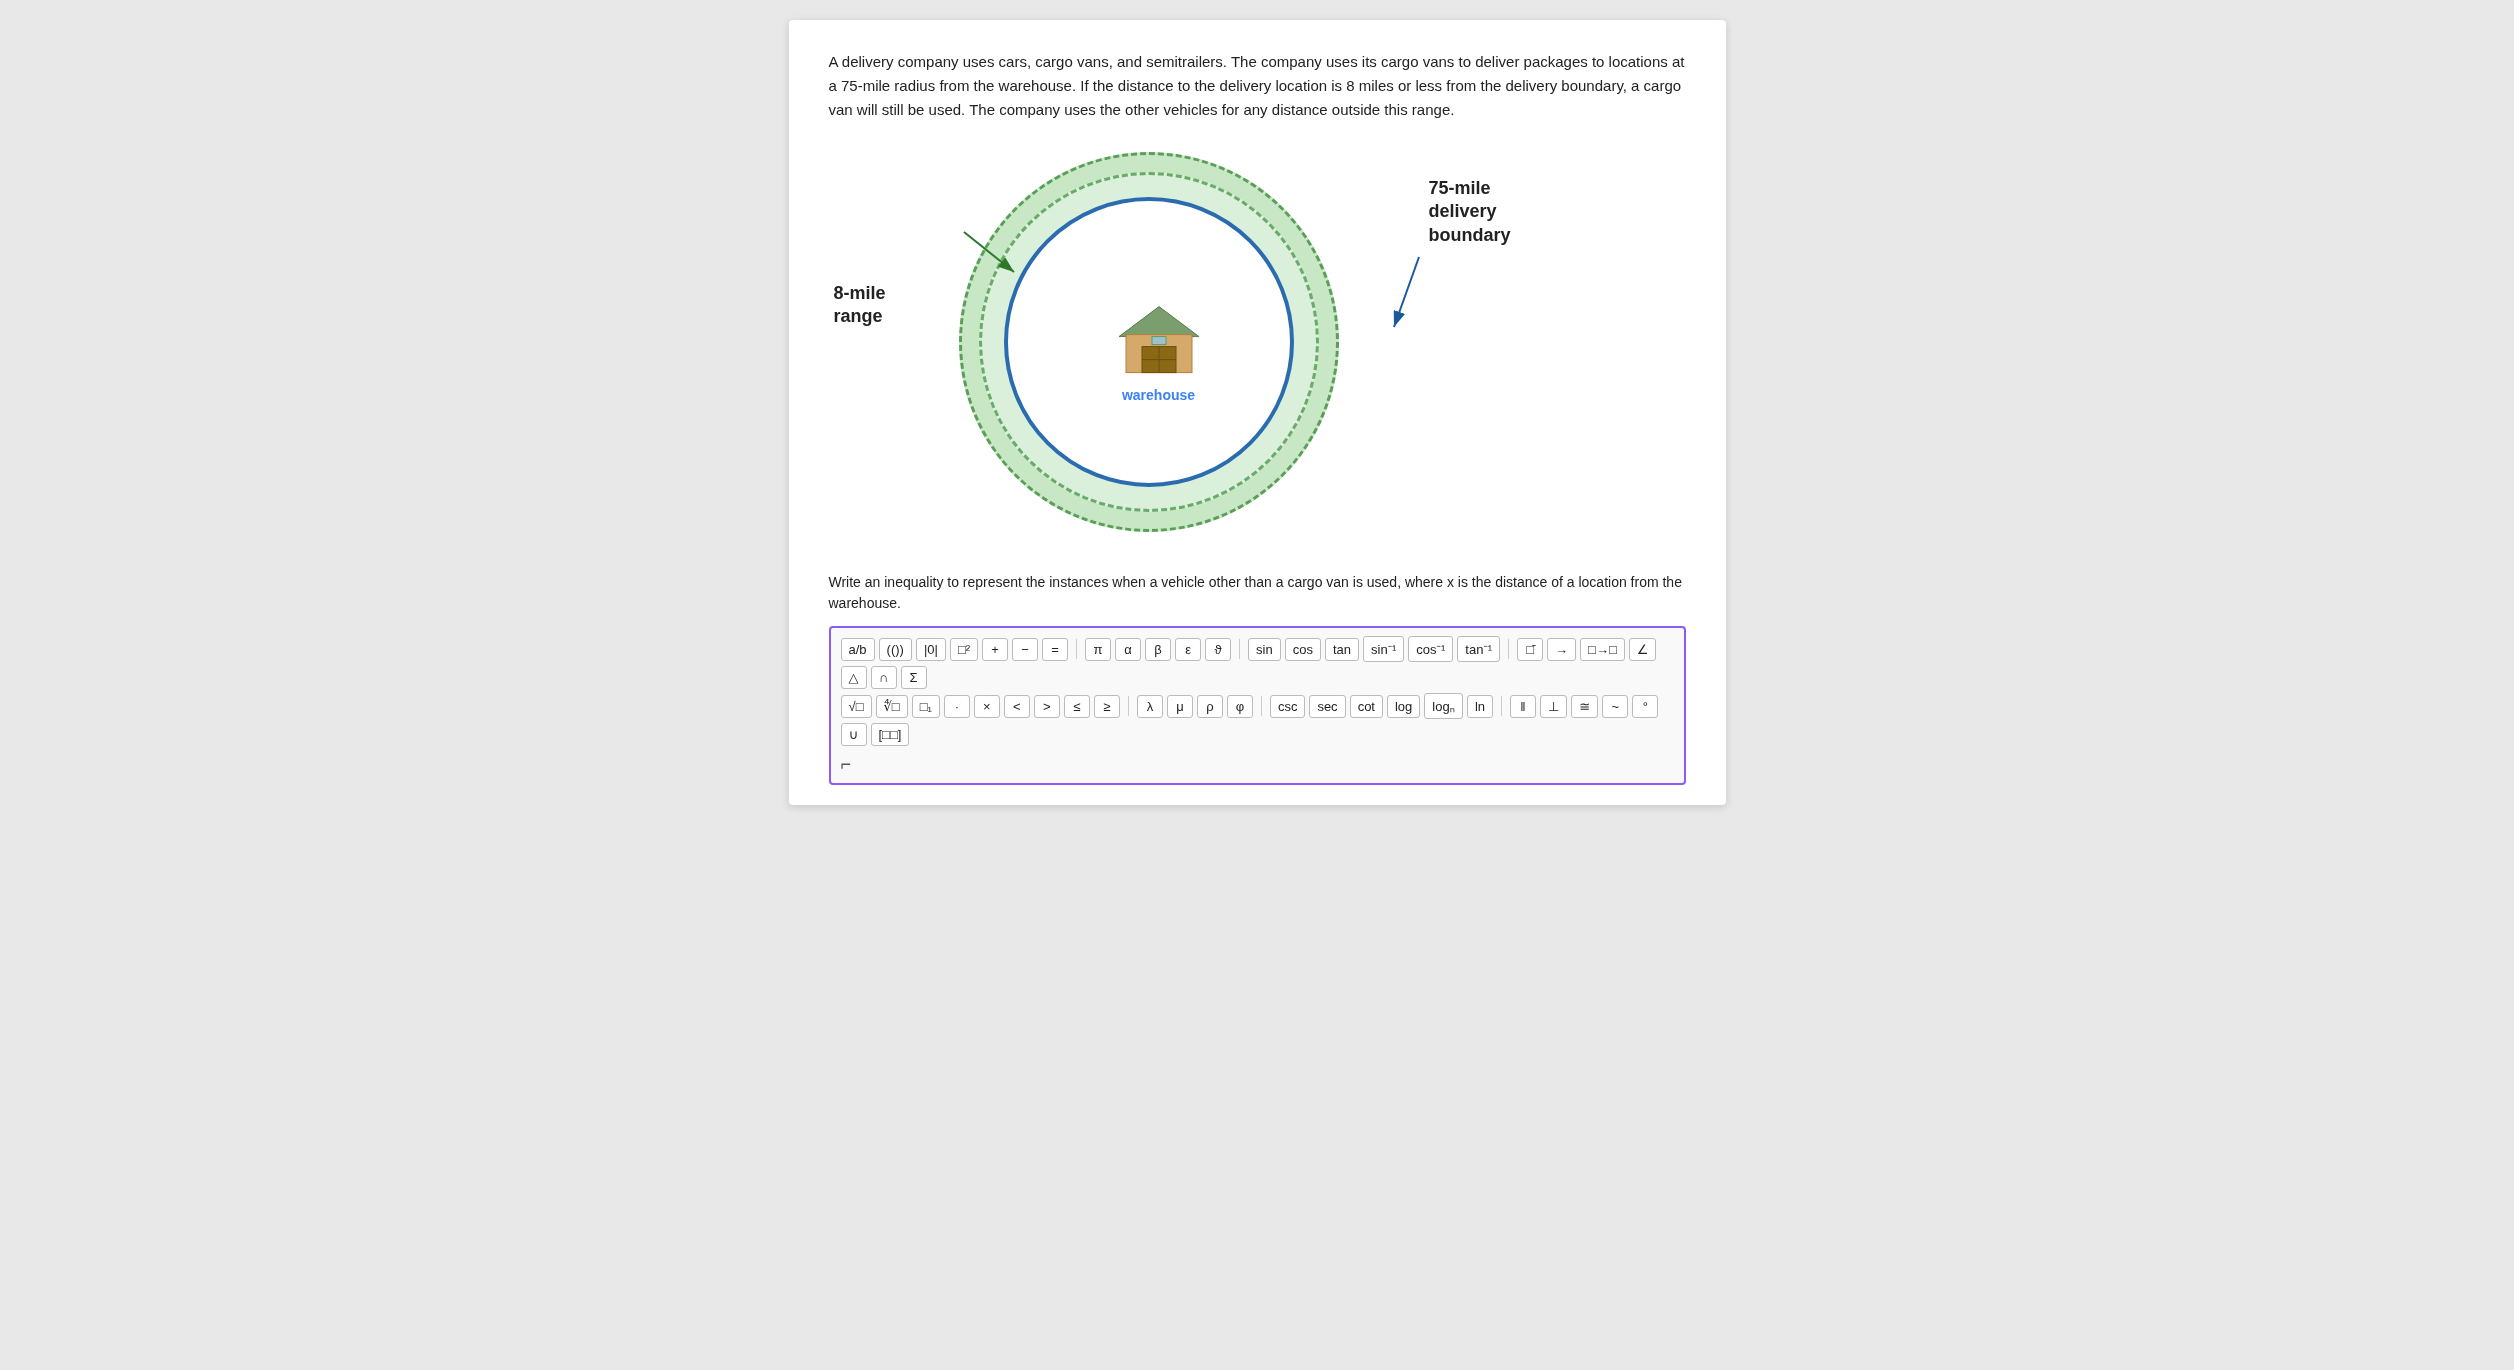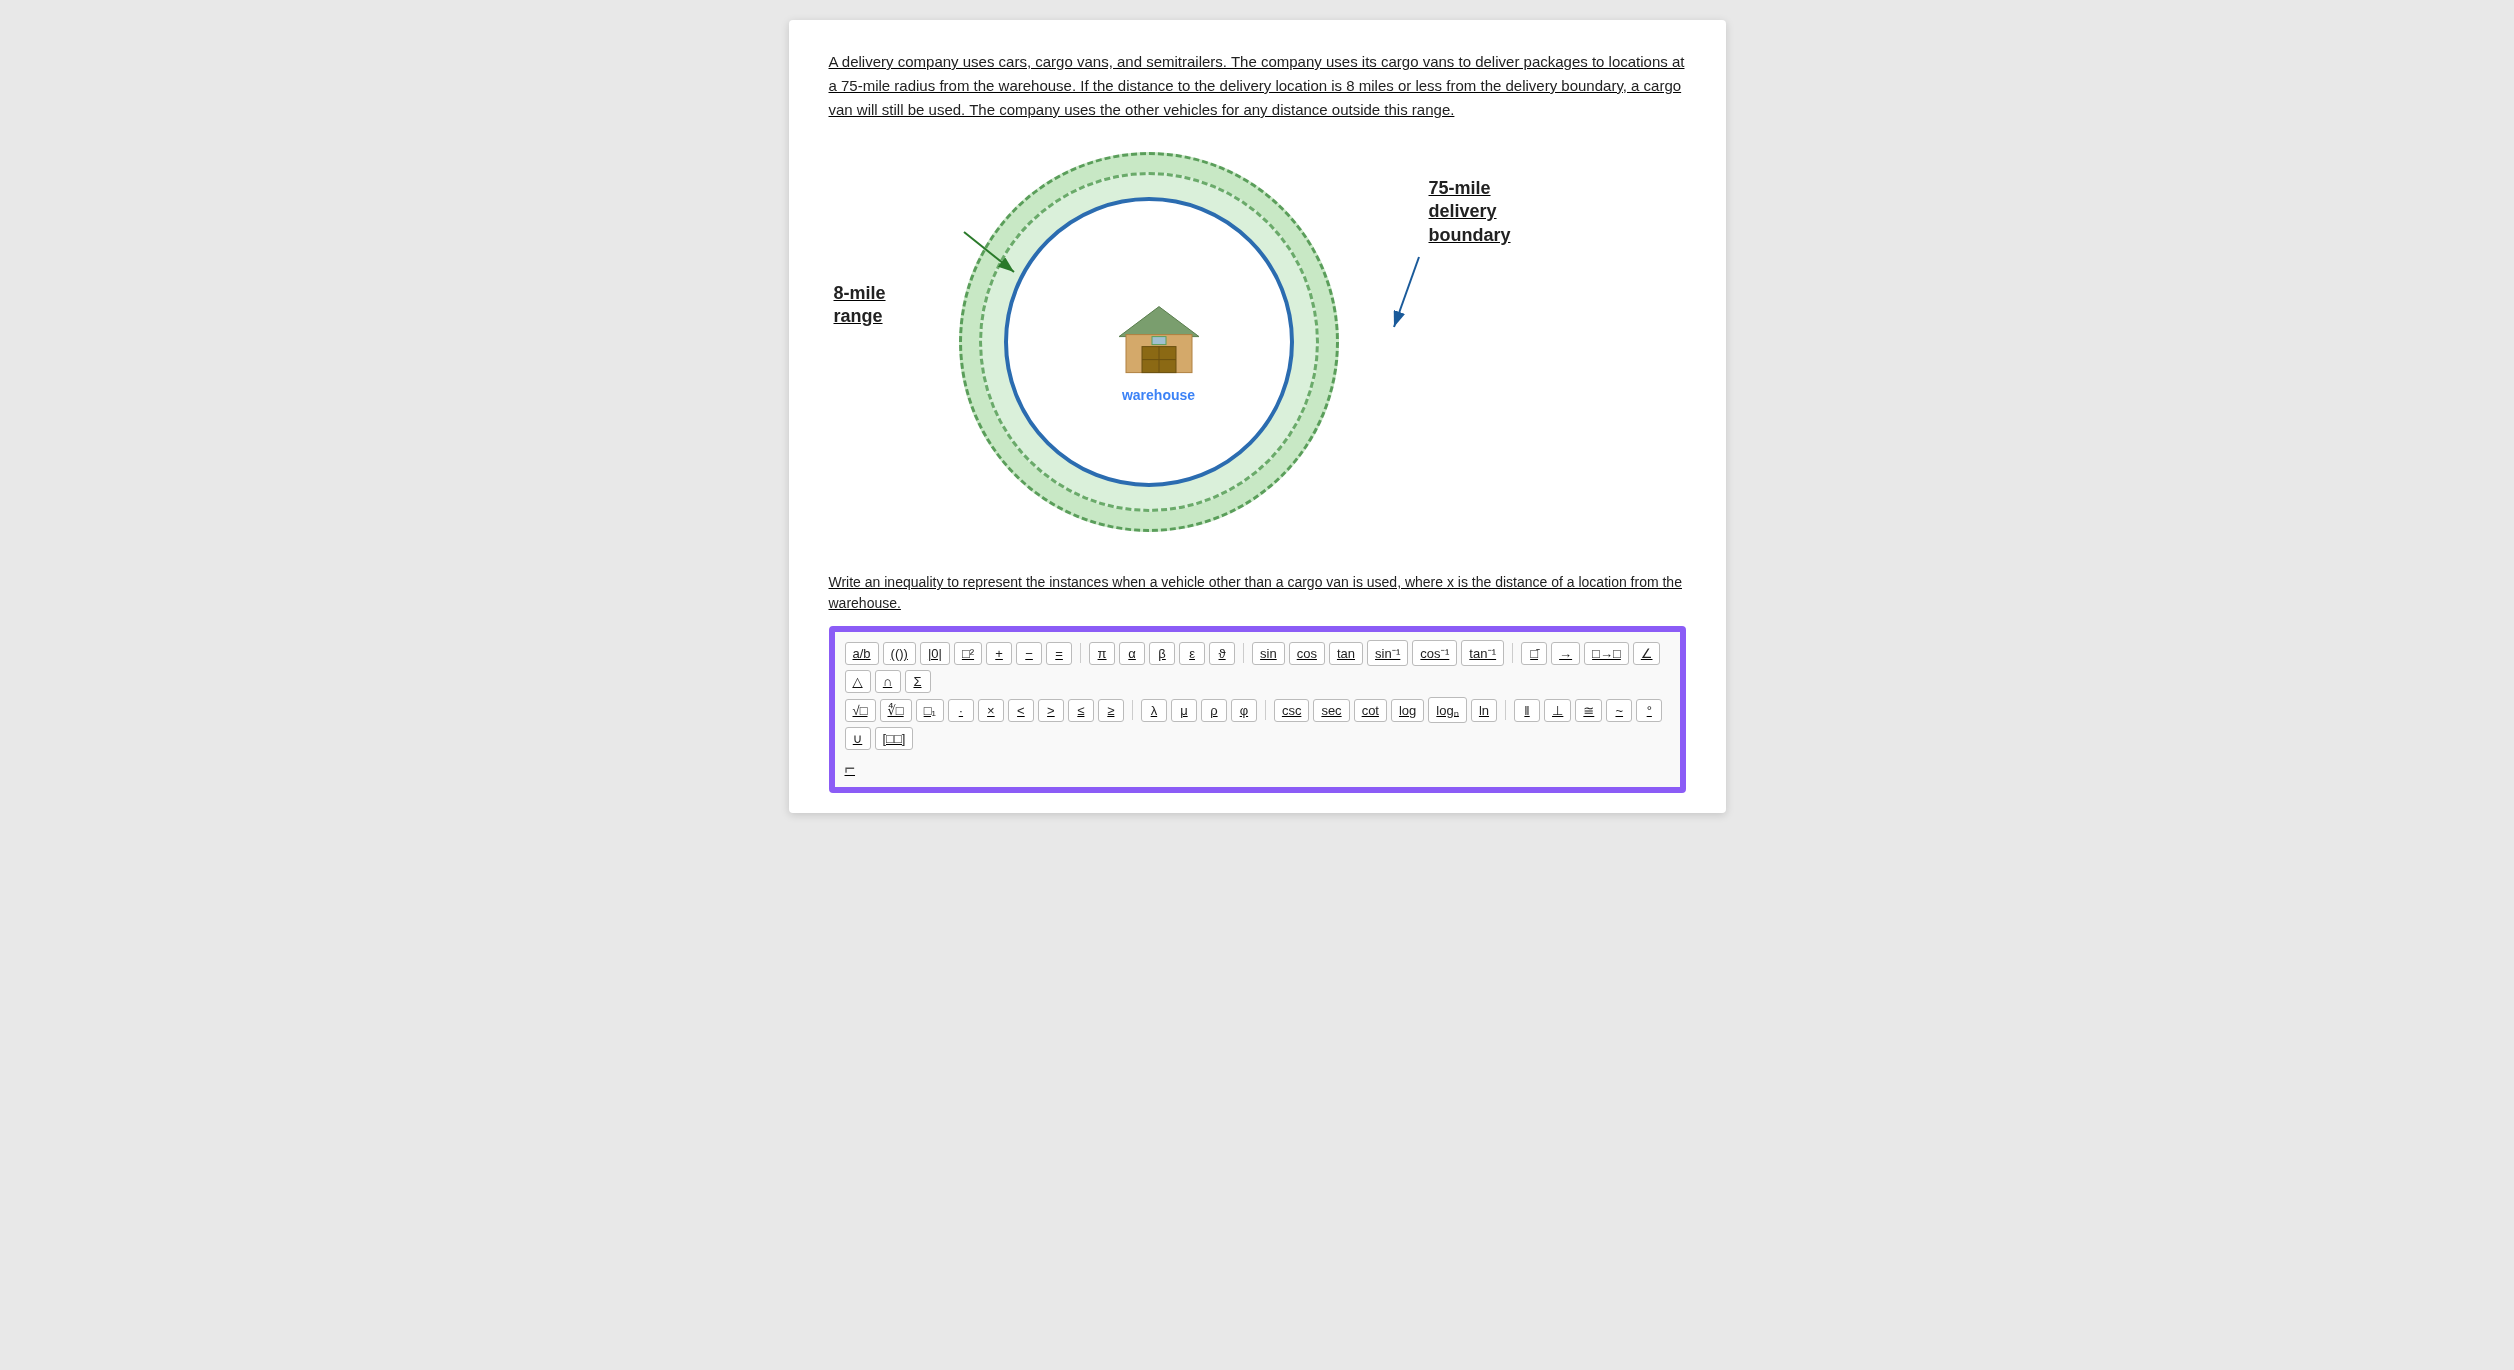--- a/index.html
+++ b/index.html
@@ -13,21 +13,20 @@
       padding: 20px;
     }
     .main-card {
       background: #ffffff;
       width: 937px;
       min-height: 700px;
       padding: 30px 40px 20px 40px;
       border-radius: 4px;
       box-shadow: 0 2px 8px rgba(0,0,0,0.15);
       position: relative;
-      text-decoration: underline;
     }
     .intro-text {
       font-size: 15px;
       line-height: 1.6;
       color: #222;
       margin-bottom: 20px;
       max-width: 900px;
     }
     .diagram-area {
       display: flex;
@@ -63,21 +62,21 @@
     }
     .question-text {
       font-size: 14px;
       color: #222;
       line-height: 1.5;
       margin-bottom: 12px;
       max-width: 950px;
     }
     
     .math-toolbar {
-      border: 6px solid #8b5cf6;
+      border: 2px solid #8b5cf6;
       border-radius: 4px;
       padding: 8px 10px;
       background: #f9f9f9;
       display: flex;
       flex-direction: column;
       gap: 4px;
       width: 100%;
       max-width: 980px;
     }
     .toolbar-row {

